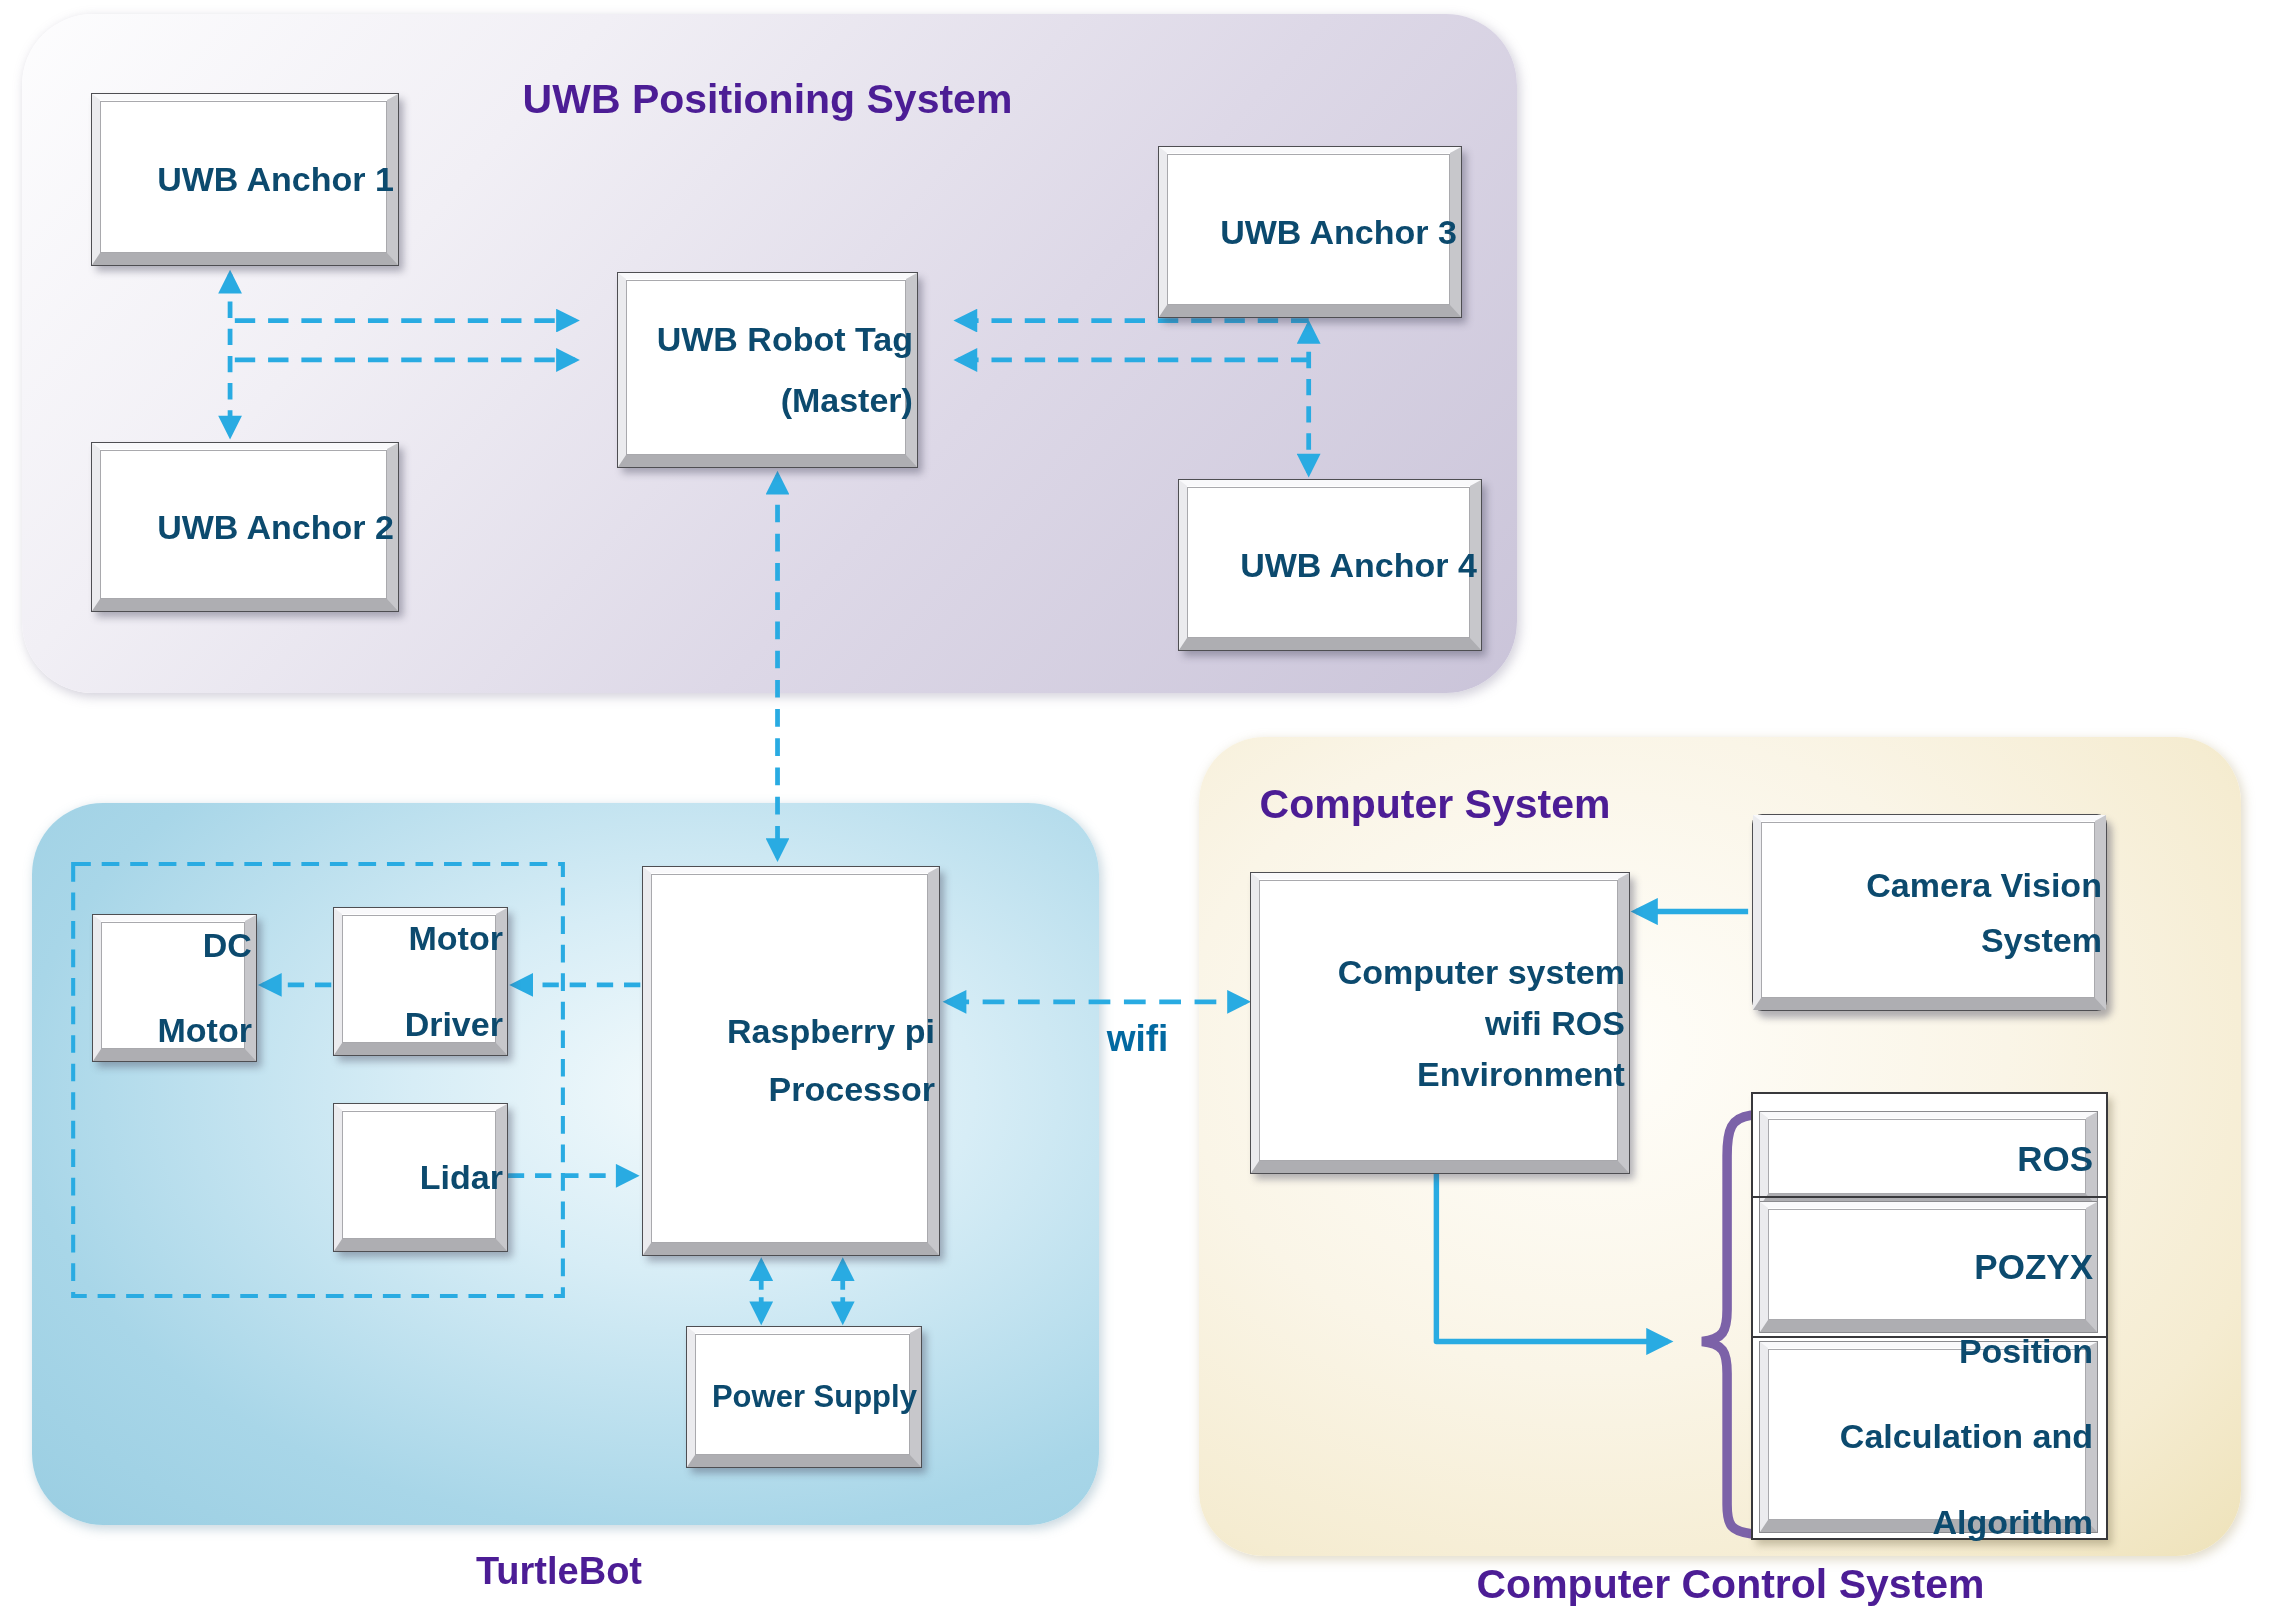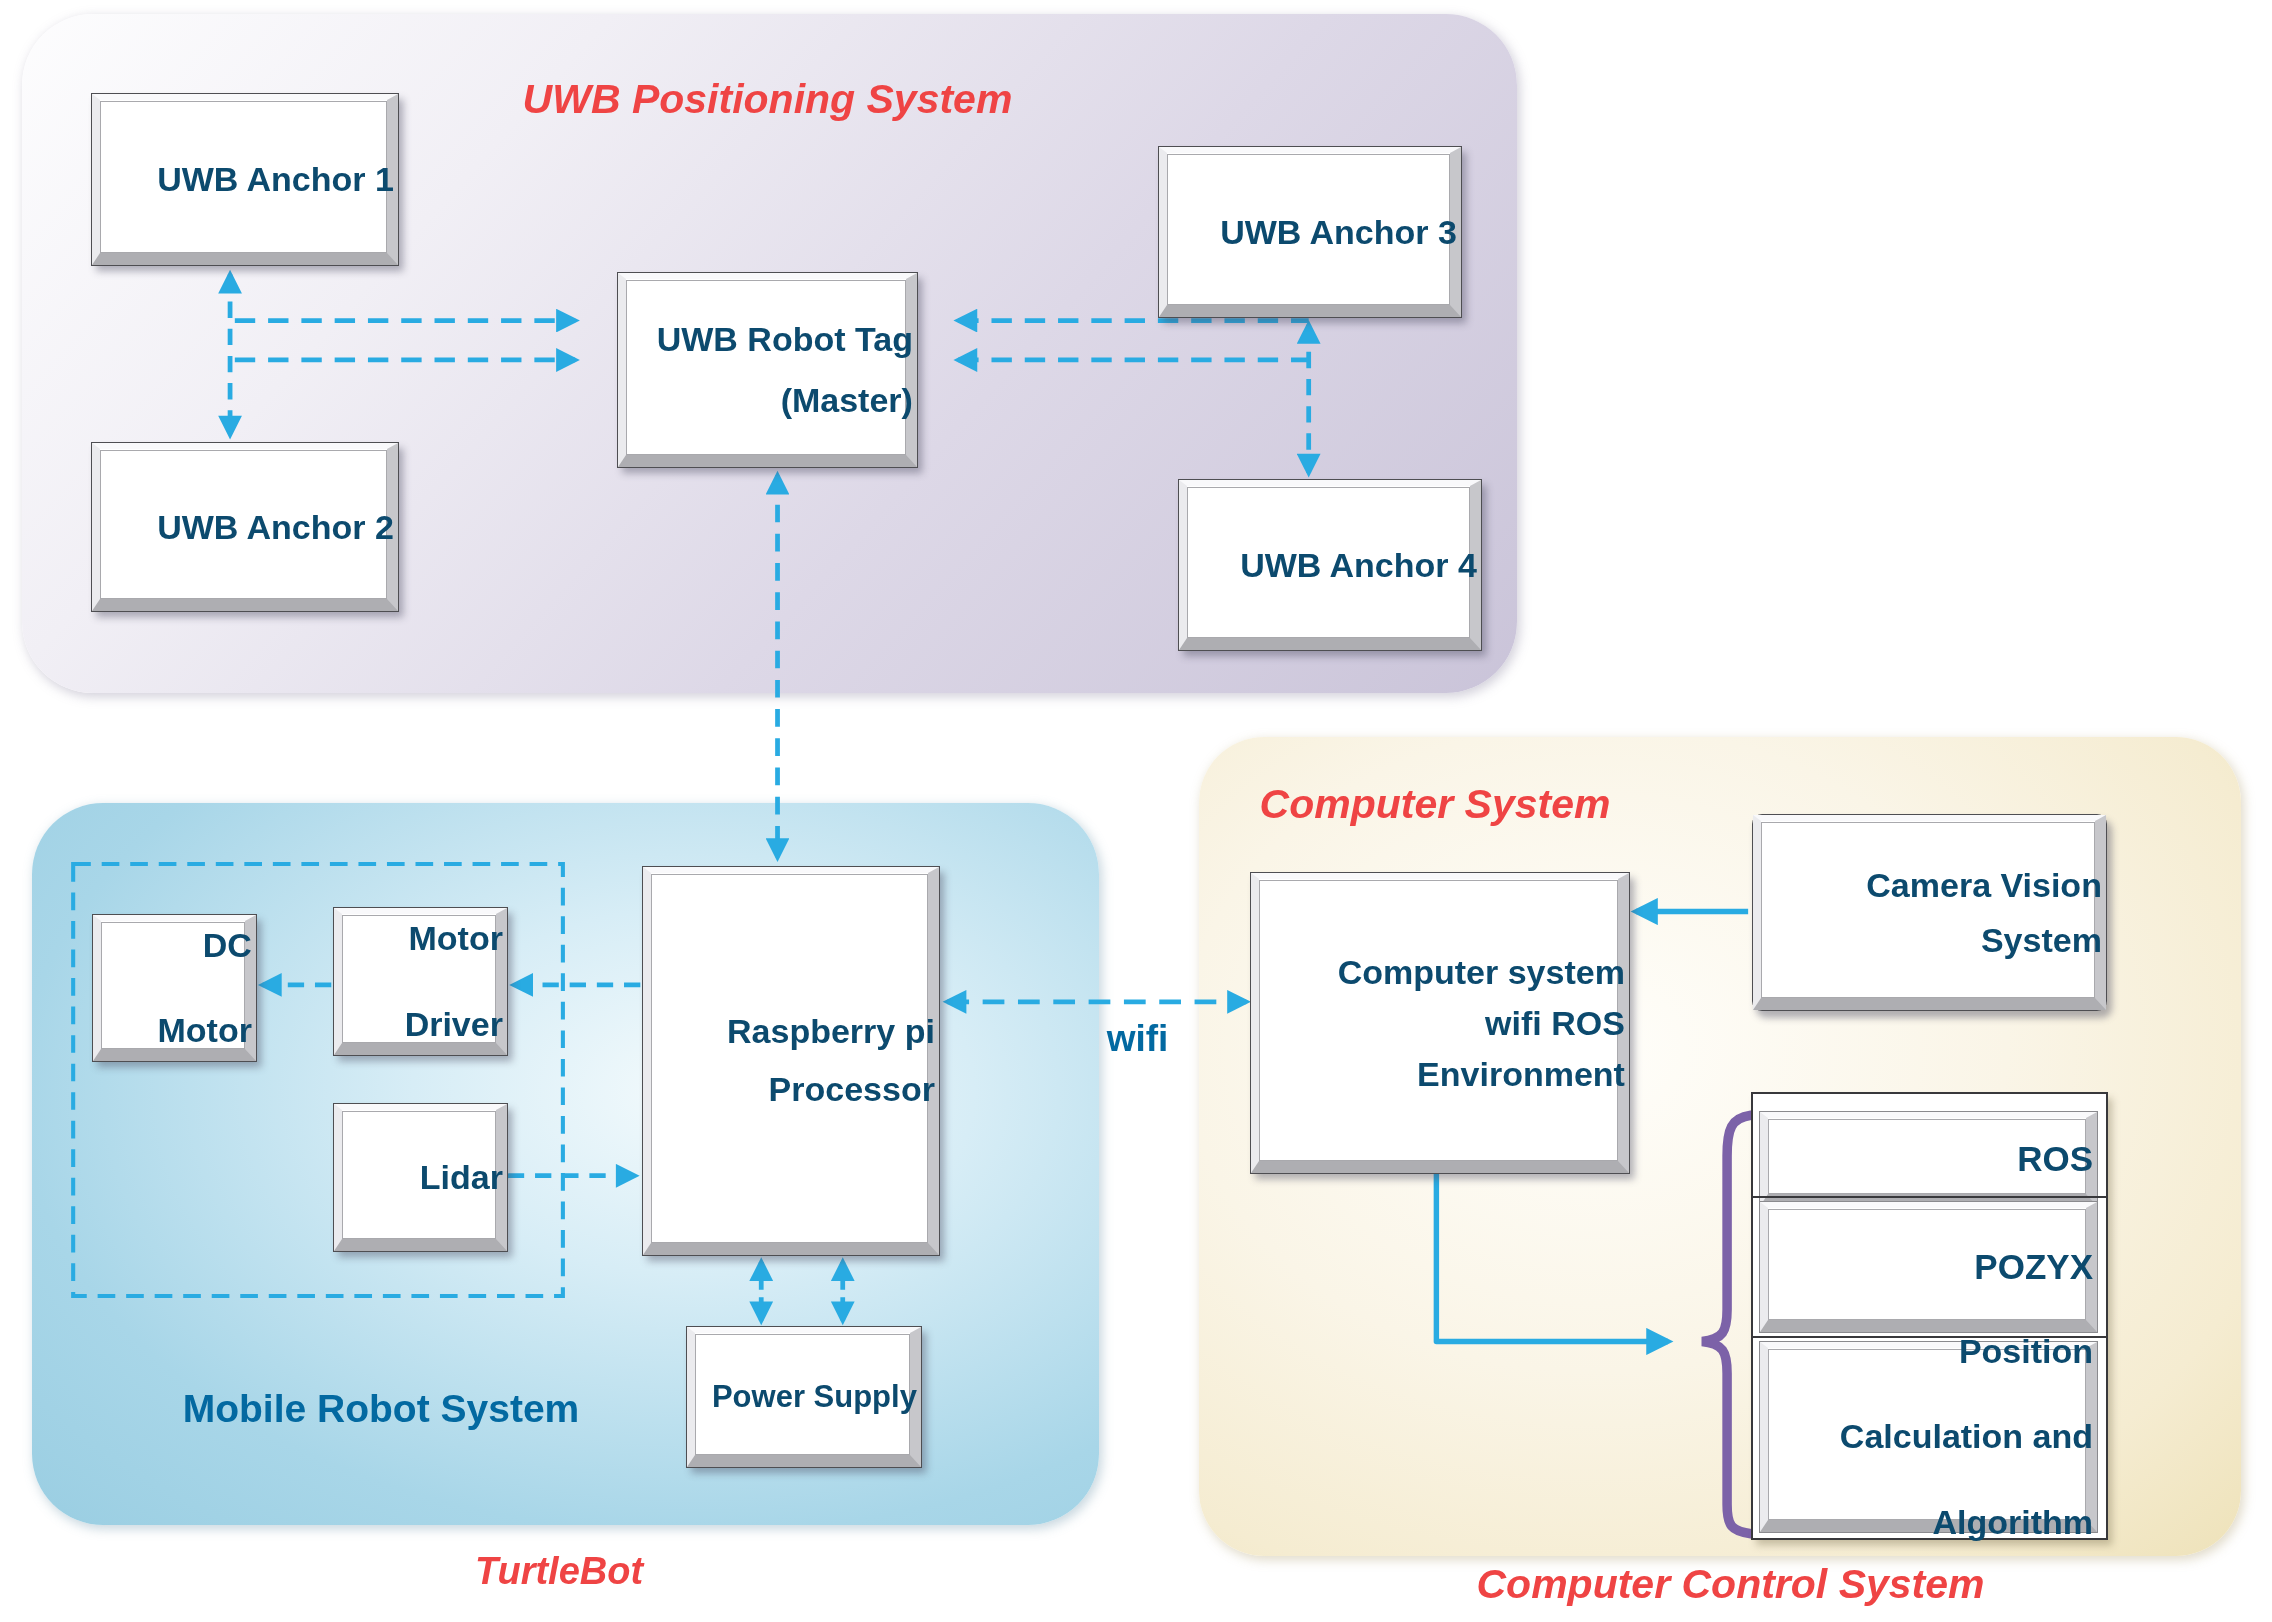--- a/index.html
+++ b/index.html
@@ -31,21 +31,21 @@
   .b3d .t{position:relative;z-index:2;padding:0 4.1px;}
 
   
   .stack{position:absolute;left:1751px;top:1092px;width:353px;height:444px;background:#fff;
          border:2px solid #38383b;z-index:3;box-shadow:4.8px 6.1px 7.5px rgba(120,110,80,.38);}
   .stack .b3d{box-shadow:none;border:0.7px solid #8a8a8e;}
   .stack .sep{position:absolute;left:0;right:0;height:2px;background:#38383b;z-index:5;}
 
   
   .lbl{position:absolute;z-index:6;text-align:center;font-weight:700;color:#0369a1;}
-  .blue{color:#ef4444;font-style:italic;}
+  .blue{color:#4c1d95;}
 
   svg.wires{position:absolute;left:0;top:0;z-index:3;}
 
   .lh145{line-height:1.45;gap:36px;} .lh16{line-height:1.6;border-radius:10px;} .lh17{line-height:1.7;} .lh18{line-height:1.8;}
   .f46{font-size:31px;} .f52{font-size:35px;}
 </style>
 </head>
 <body>
 
 <div class="canvas">
@@ -119,21 +119,20 @@
     <span class="t">Lidar</span>
   </div>
   <div class="b3d lh17" style="left:642px;top:866px;width:296px;height:388px;">
     <span class="t">Raspberry pi</span>
     <span class="t">Processor</span>
   </div>
   <div class="b3d f46" style="left:686px;top:1326px;width:234px;height:140px;">
     <span class="t">Power Supply</span>
   </div>
 
-  <div class="lbl" style="left:109px;top:1387px;width:544px;font-size:39px;">Mobile Robot System</div>
   <div class="lbl blue" style="left:287px;top:1550px;width:544px;font-size:38px;">TurtleBot</div>
   <div class="lbl" style="left:1056px;top:1018px;width:163px;font-size:37px;">wifi</div>
 
   <div class="lbl blue" style="left:1163px;top:781px;width:544px;font-size:41px;">Computer System</div>
 
   <div class="b3d" style="left:1250px;top:872px;width:378px;height:300px;">
     <span class="t">Computer system</span>
     <span class="t">wifi ROS</span>
     <span class="t">Environment</span>
   </div>

